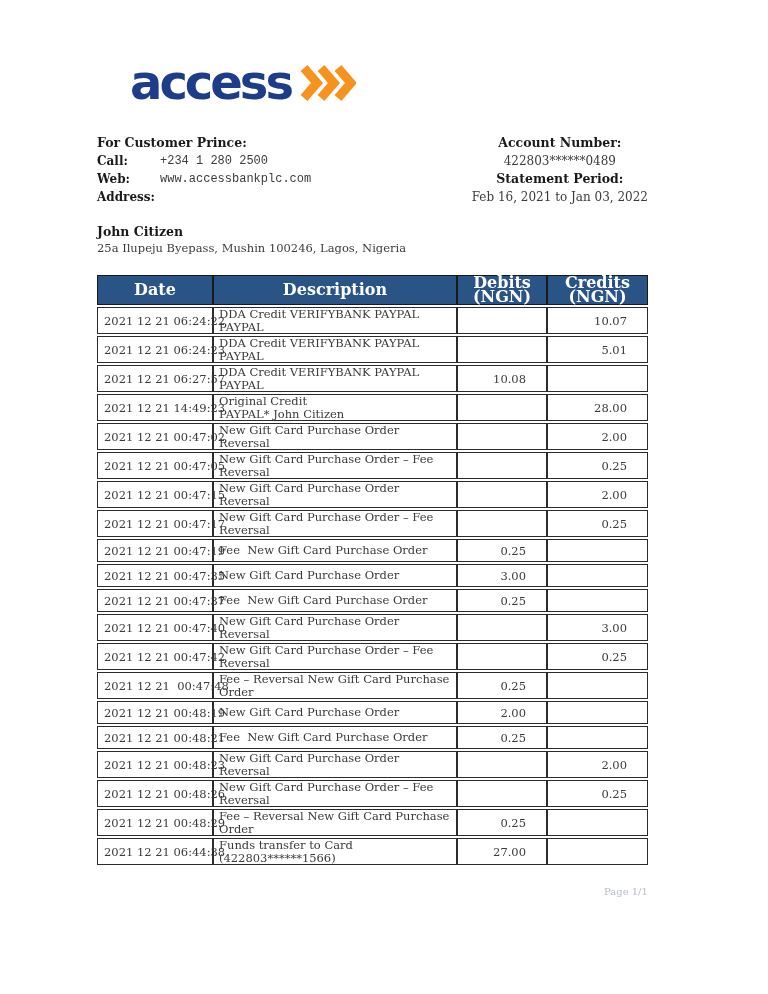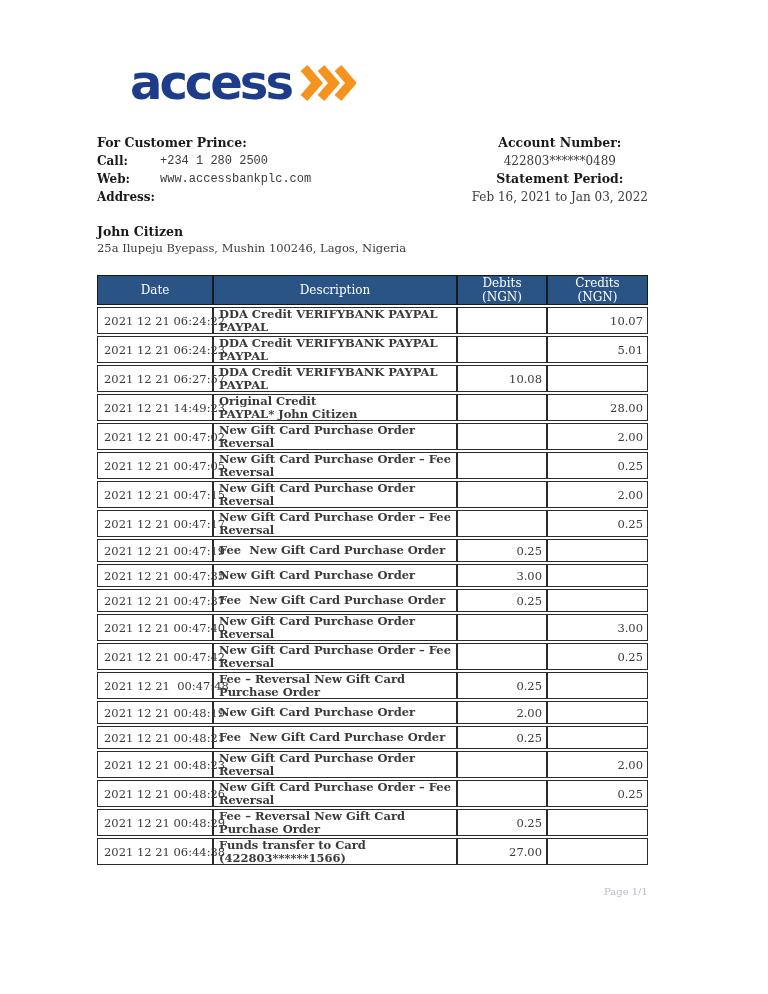--- a/index.html
+++ b/index.html
@@ -36,34 +36,34 @@
   .acct-value { color:#3b3b3b; }
 
   
   .tx-table-wrap { position:absolute; left:97px; top:273px; }
   table.tx {
     width:551px; table-layout:fixed;
     border-collapse:separate; border-spacing:0 2px;
   }
   table.tx th {
     background:#2a5486; color:#ffffff;
-    font-weight:normal; font-size:12px; line-height:14px;
+    font-weight:bold; font-size:16px; line-height:14px;
     border:1px solid #18191b;
     height:28px; text-align:center; vertical-align:middle;
     white-space:pre-line;
   }
   table.tx td {
     border:1px solid #2b2b2b;
     background:#ffffff;
     font-size:11.5px; color:#3a3a3a;
     height:23px; vertical-align:middle;
   }
   td.c-date { padding-left:6px; white-space:pre; }
-  td.c-desc { padding-left:5px; white-space:pre-wrap; line-height:12.5px; color:#303030;font-weight:bold; }
-  td.c-amt  { text-align:right; padding-right:4px; }
+  td.c-desc { padding-left:5px; white-space:pre-wrap; line-height:12.5px; color:#303030; }
+  td.c-amt  { text-align:right; padding-right:20px; }
 
   
   .page-num { position:absolute; left:604px; top:886px; font-size:10px; color:#b6bcc6; }
 </style>
 </head>
 <body>
 
 <div class="page">
 
   <div class="logo">

